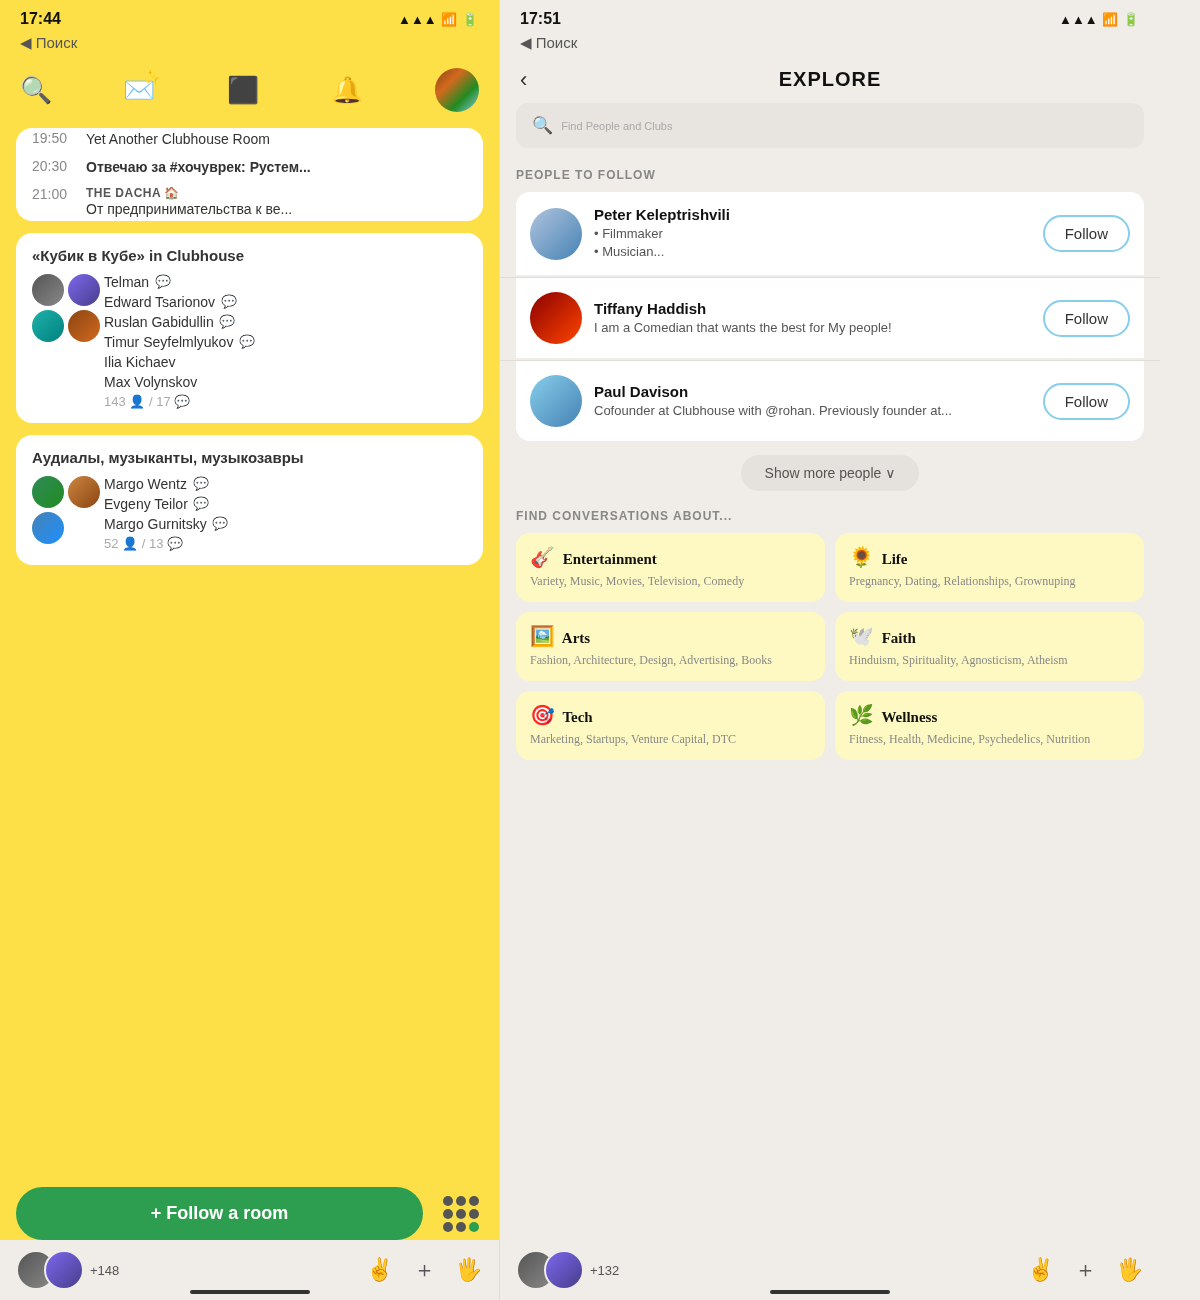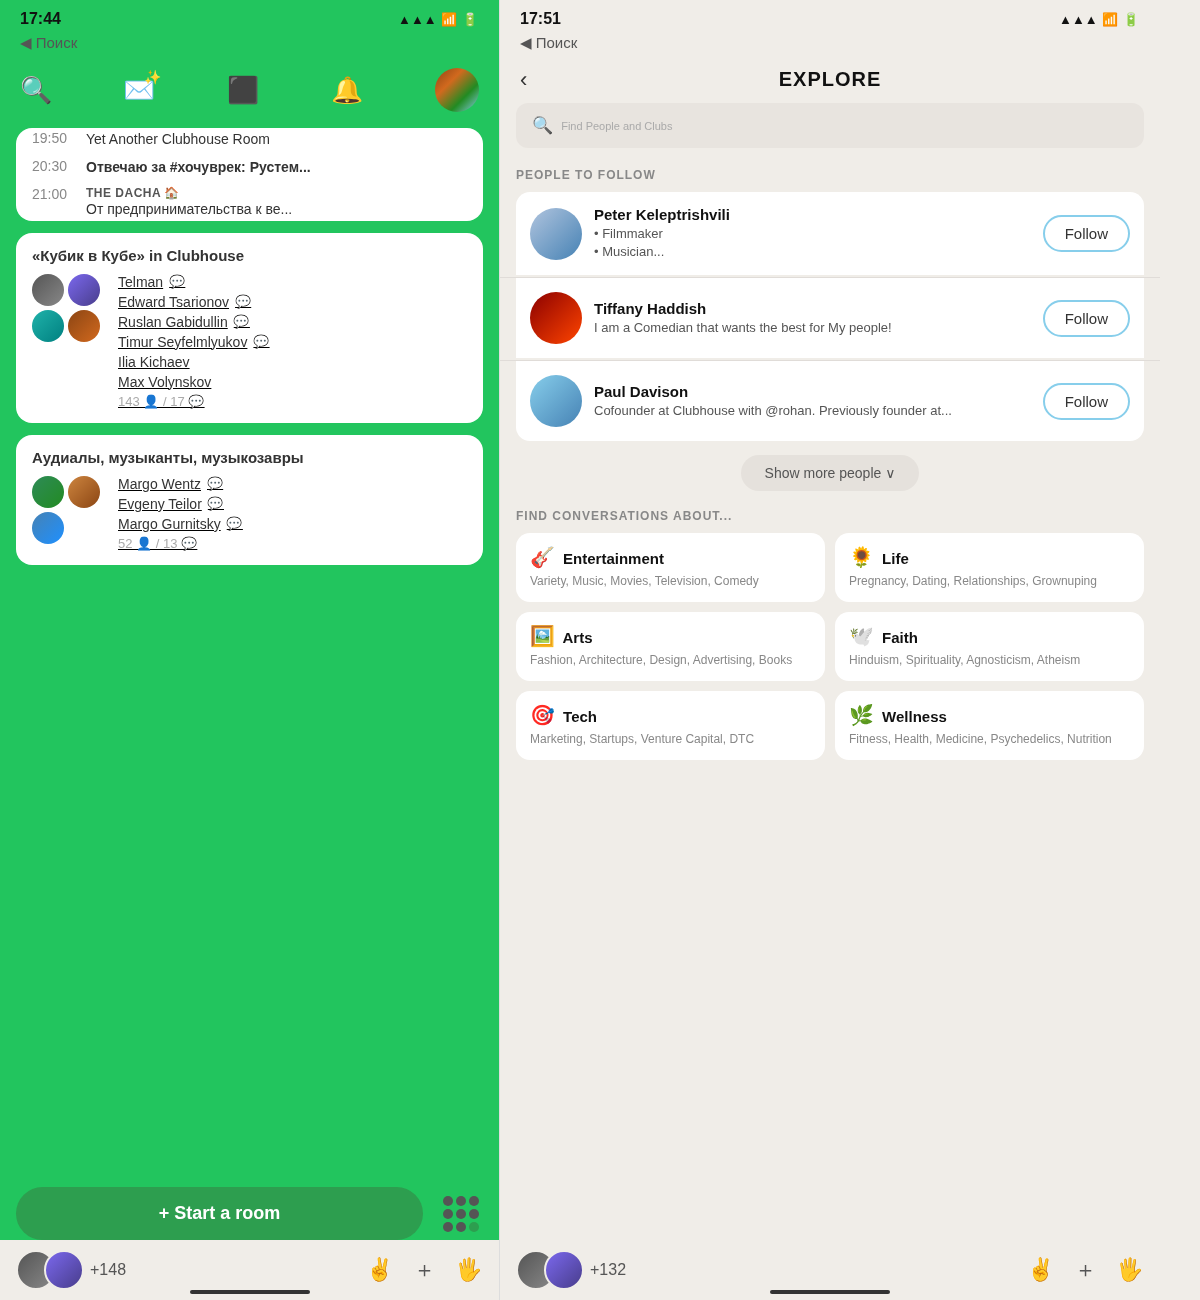--- a/index.html
+++ b/index.html
@@ -9,21 +9,21 @@
       display: flex;
       background: #f0ede8;
       font-family: -apple-system, BlinkMacSystemFont, 'Helvetica Neue', Arial, sans-serif;
       overflow: hidden;
     }
 
     
     .left-panel {
       width: 500px;
       height: 1300px;
-      background: #22c55e;
+      background: #fde047;
       display: flex;
       flex-direction: column;
       position: relative;
       border-right: 1px solid #ddd;
     }
 
     
     .right-panel {
       width: 660px;
       height: 1300px;
@@ -136,22 +136,21 @@
       padding: 14px 16px;
     }
     .room-title {
       font-size: 15px;
       font-weight: 700;
       color: #333;
       margin-bottom: 10px;
     }
     .room-content {
       display: flex;
-      gap: 16px;
-      text-decoration: underline;
+      gap: 2px;
     }
     .avatars-stack {
       display: flex;
       flex-direction: column;
       gap: 4px;
       width: 70px;
     }
     .avatar-pair {
       display: flex;
       gap: 4px;
@@ -252,21 +251,21 @@
     .bottom-avatar {
       width: 40px;
       height: 40px;
       border-radius: 50%;
       border: 2px solid #f0ede8;
       overflow: hidden;
     }
     .bottom-avatar.ba1 { background: linear-gradient(135deg, #555, #888); margin-right: -12px; }
     .bottom-avatar.ba2 { background: linear-gradient(135deg, #7B68EE, #483D8B); margin-right: -12px; }
     .bottom-count {
-      font-size: 16px;
+      font-size: 13px;
       color: #555;
       margin-left: 18px;
     }
     .bottom-actions {
       display: flex;
       gap: 20px;
       align-items: center;
     }
     .bottom-action-icon {
       font-size: 22px;
@@ -386,24 +385,25 @@
 
     
     .topics-grid {
       display: grid;
       grid-template-columns: 1fr 1fr;
       gap: 10px;
       padding: 0 16px;
       margin-bottom: 10px;
     }
     .topic-card {
-      background: #ffffff;
+      background: #fef9c3;
       border-radius: 14px;
       padding: 12px 14px;
       cursor: pointer;
+      font-family: Liberation Serif, serif;
     }
     .topic-title {
       font-size: 15px;
       font-weight: 700;
       color: #111;
       margin-bottom: 4px;
     }
     .topic-sub {
       font-size: 12px;
       color: #888;
@@ -520,21 +520,21 @@
       <div class="room-names">
         <div class="room-name">Margo Wentz <span class="speech-icon">💬</span></div>
         <div class="room-name">Evgeny Teilor <span class="speech-icon">💬</span></div>
         <div class="room-name">Margo Gurnitsky <span class="speech-icon">💬</span></div>
         <div class="room-stats">52 👤 / 13 💬</div>
       </div>
     </div>
   </div>
 
   <div class="bottom-bar-left">
-    <button class="start-room-btn">+ Start a room</button>
+    <button class="start-room-btn">+ Follow a room</button>
     <div class="grid-icon">
       <div class="grid-dots">
         <div class="grid-dot"></div>
         <div class="grid-dot"></div>
         <div class="grid-dot"></div>
         <div class="grid-dot"></div>
         <div class="grid-dot"></div>
         <div class="grid-dot"></div>
         <div class="grid-dot"></div>
         <div class="grid-dot"></div>

